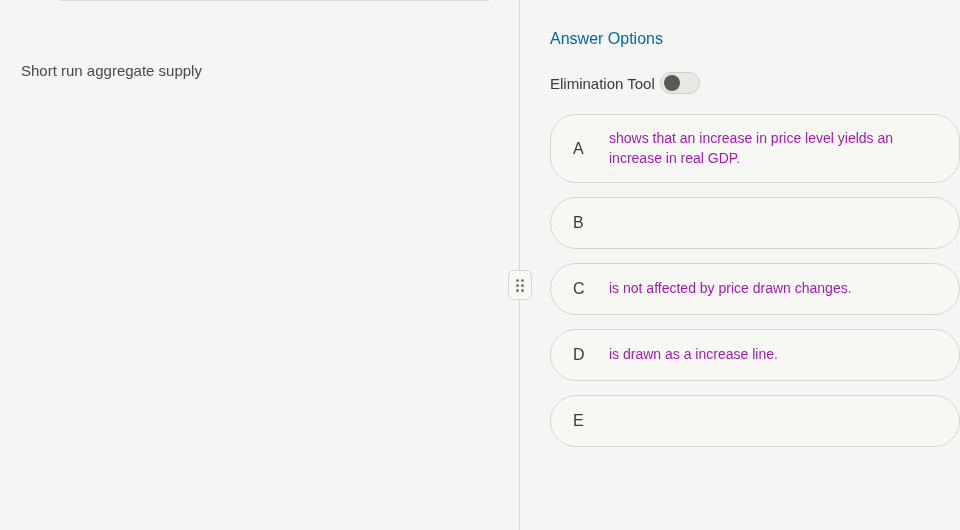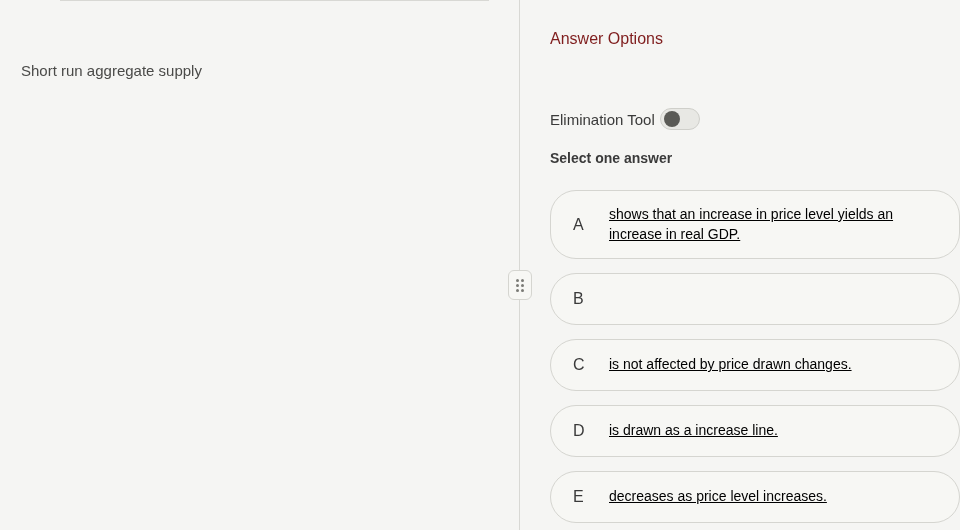--- a/index.html
+++ b/index.html
@@ -40,22 +40,22 @@
       color: #4a4a48;
       margin-top: 12px;
     }
     .right-panel {
       flex: 1;
       padding: 30px 0 20px 30px;
       position: relative;
     }
     .right-header {
       font-size: 16px;
-      color: #7f1d1d;
-      margin-bottom: 60px;
+      color: #0369a1;
+      margin-bottom: 24px;
     }
     .elim-row {
       display: flex;
       align-items: center;
       gap: 5px;
       margin-bottom: 20px;
     }
     .elim-label {
       font-size: 15px;
       color: #3a3a3a;
@@ -101,23 +101,22 @@
       min-height: 52px;
     }
     .option-letter {
       font-size: 16px;
       color: #3a3a3a;
       width: 18px;
       flex-shrink: 0;
     }
     .option-text {
       font-size: 14px;
-      color: #000000;
+      color: #a21caf;
       line-height: 1.4;
-      text-decoration: underline;
     }
     .drag-handle {
       position: absolute;
       left: -12px;
       top: 270px;
       width: 24px;
       height: 30px;
       background: #f7f7f4;
       border: 1px solid #d5d5d0;
       border-radius: 6px;
@@ -163,21 +162,20 @@
 
     <div class="right-header">Answer Options</div>
 
     <div class="elim-row">
       <div class="elim-label">Elimination Tool</div>
       <div class="toggle">
         <div class="toggle-knob"></div>
       </div>
     </div>
 
-    <div class="instruction">Select one answer</div>
 
     <div class="options">
 
       <div class="option">
         <div class="option-letter">A</div>
         <div class="option-text">shows that an increase in price level yields an increase in real GDP.</div>
       </div>
 
       <div class="option">
         <div class="option-letter">B</div>
@@ -188,18 +186,17 @@
         <div class="option-text">is not affected by price drawn changes.</div>
       </div>
 
       <div class="option">
         <div class="option-letter">D</div>
         <div class="option-text">is drawn as a increase line.</div>
       </div>
 
       <div class="option">
         <div class="option-letter">E</div>
-        <div class="option-text">decreases as price level increases.</div>
       </div>
 
     </div>
   </div>
 </div>
 
 </body></html>

